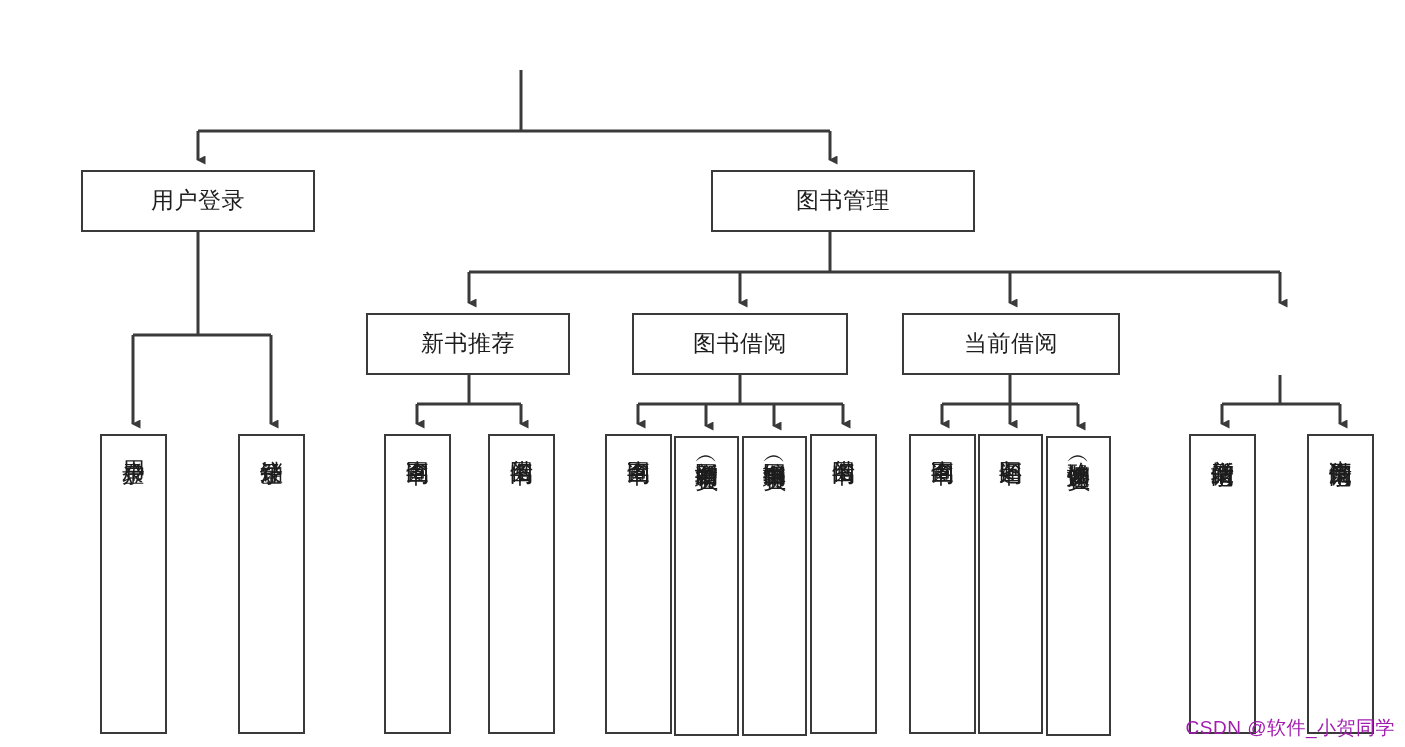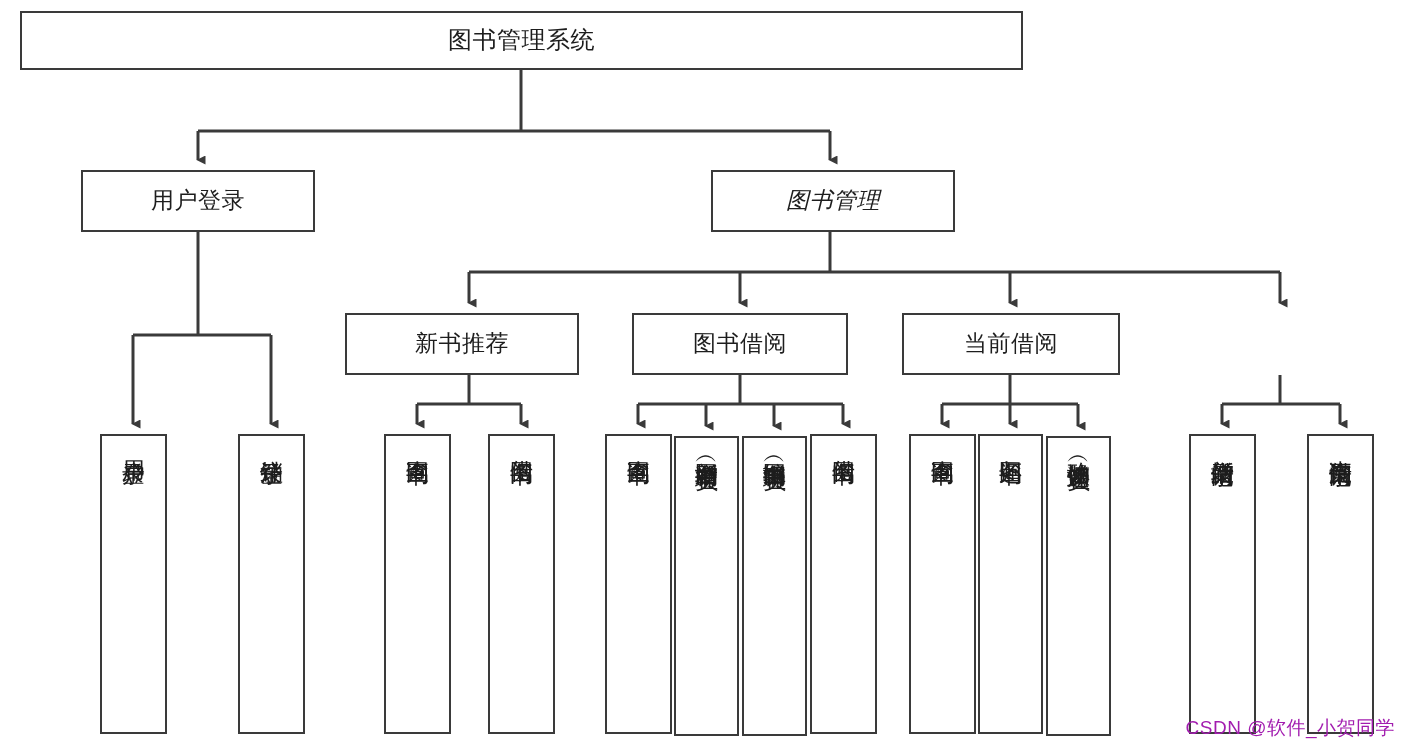--- a/index.html
+++ b/index.html
@@ -118,32 +118,29 @@
       <path d="M1010,404 L1010,424" marker-end="url(#arrow)"></path>
       <path d="M1078,404 L1078,426" marker-end="url(#arrow)"></path>
 
       <path d="M1280,375 L1280,404"></path>
       <path d="M1222,404 L1340,404"></path>
       <path d="M1222,404 L1222,424" marker-end="url(#arrow)"></path>
       <path d="M1340,404 L1340,424" marker-end="url(#arrow)"></path>
     </g>
   </svg>
 
-  <div class="node horiz root" style="left:20px; top:11px; width:1003px; height:59px;">
-    <span class="lbl">图书管理系统</span>
-  </div>
 
   <div class="node horiz" style="left:81px; top:170px; width:234px; height:62px;">
     <span class="lbl">用户登录</span>
   </div>
-  <div class="node horiz" style="left:711px; top:170px; width:244px; height:62px;font-style:italic;">
+  <div class="node horiz" style="left:711px; top:170px; width:264px; height:62px;">
     <span class="lbl">图书管理</span>
   </div>
 
-  <div class="node horiz" style="left:345px; top:313px; width:234px; height:62px;">
+  <div class="node horiz" style="left:366px; top:313px; width:204px; height:62px;">
     <span class="lbl">新书推荐</span>
   </div>
   <div class="node horiz" style="left:902px; top:313px; width:218px; height:62px;">
     <span class="lbl">当前借阅</span>
   </div>
   <div class="node horiz" style="left:632px; top:313px; width:216px; height:62px;">
     <span class="lbl">图书借阅</span>
   </div>
 
   <div class="node vert" style="left:100px; top:434px; width:67px; height:300px;">

